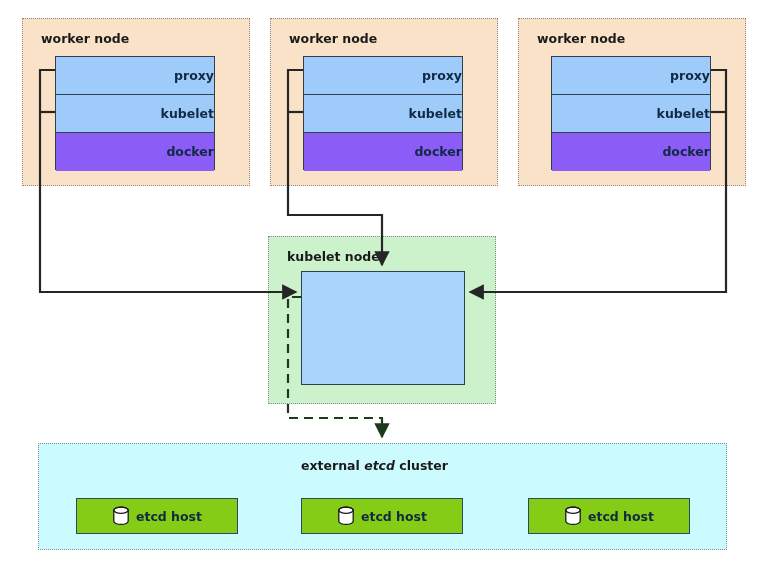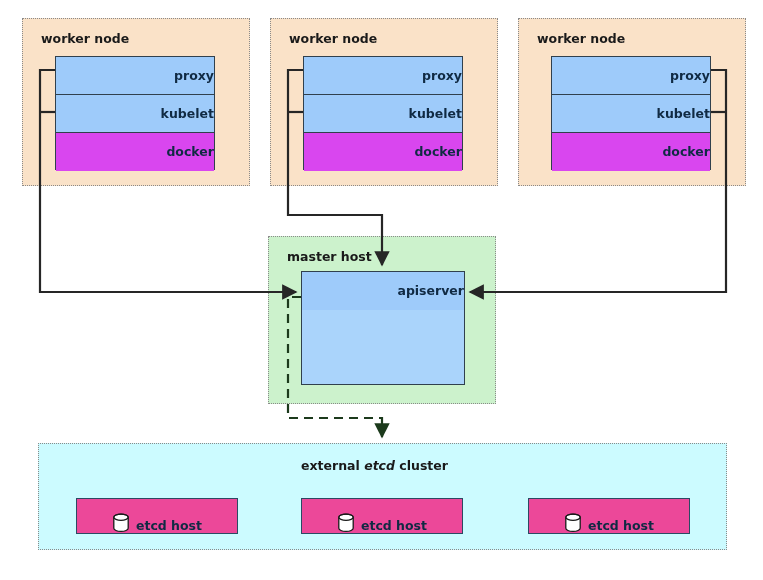--- a/index.html
+++ b/index.html
@@ -71,33 +71,33 @@
     font-size: 12.5px;
     font-weight: bold;
     color: #102a43;
     border-bottom: 1px solid #30404d;
     background: #9ecbfa;
   }
   .cell:last-child {
     border-bottom: none;
   }
   .cell.light {
-    background: #d946ef;
+    background: #8b5cf6;
   }
 
   
   .etcd-host {
     position: absolute;
     box-sizing: border-box;
     width: 162px;
     height: 36px;
     border: 1px solid #2b4a63;
-    background: #ec4899;
+    background: #84cc16;
     display: flex;
-    align-items: flex-end;
+    align-items: center;
     justify-content: center;
     gap: 6px;
   }
   .etcd-host .db-icon {
     width: 18px;
     height: 20px;
     flex: 0 0 auto;
   }
   .etcd-host .etcd-label {
     font-size: 12.5px;
@@ -141,24 +141,23 @@
   <div class="group worker" style="left:518px; top:18px; width:228px; height:168px;">
     <div class="group-label left">worker node</div>
   </div>
   <div class="stack" style="left:551px; top:56px; width:160px; height:114px;">
     <div class="cell">proxy</div>
     <div class="cell">kubelet</div>
     <div class="cell light">docker</div>
   </div>
 
   <div class="group master" style="left:268px; top:236px; width:228px; height:168px;">
-    <div class="group-label left">master host</div>
+    <div class="group-label left">kubelet node</div>
   </div>
   <div class="stack" style="left:301px; top:271px; width:164px; height:114px;">
-    <div class="cell">apiserver</div>
   </div>
 
   <div class="group etcd" style="left:38px; top:443px; width:689px; height:107px;">
     <div class="group-label center">
       <span>external </span><span class="it">etcd</span><span> cluster</span>
     </div>
   </div>
 
   <div class="etcd-host" style="left:76px; top:498px;">
     <svg class="db-icon" viewBox="0 0 18 20">

